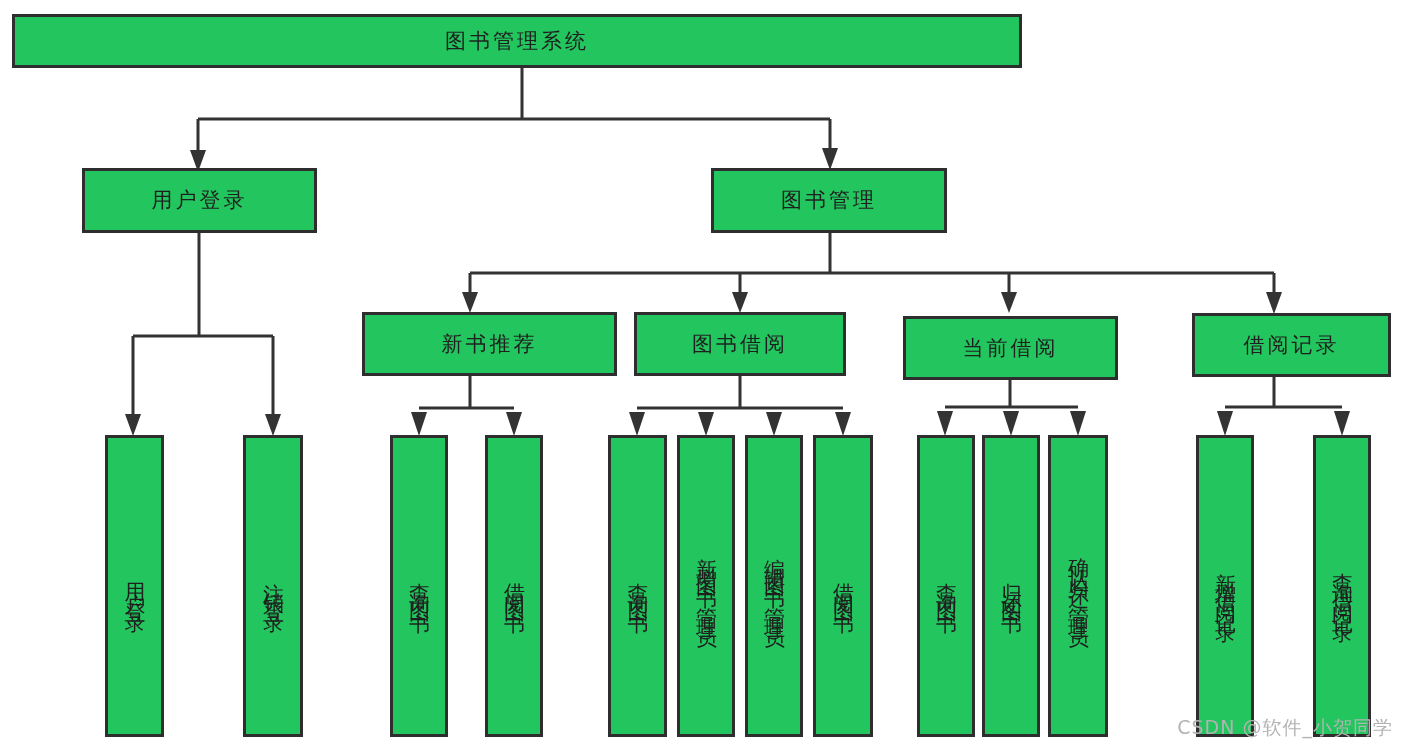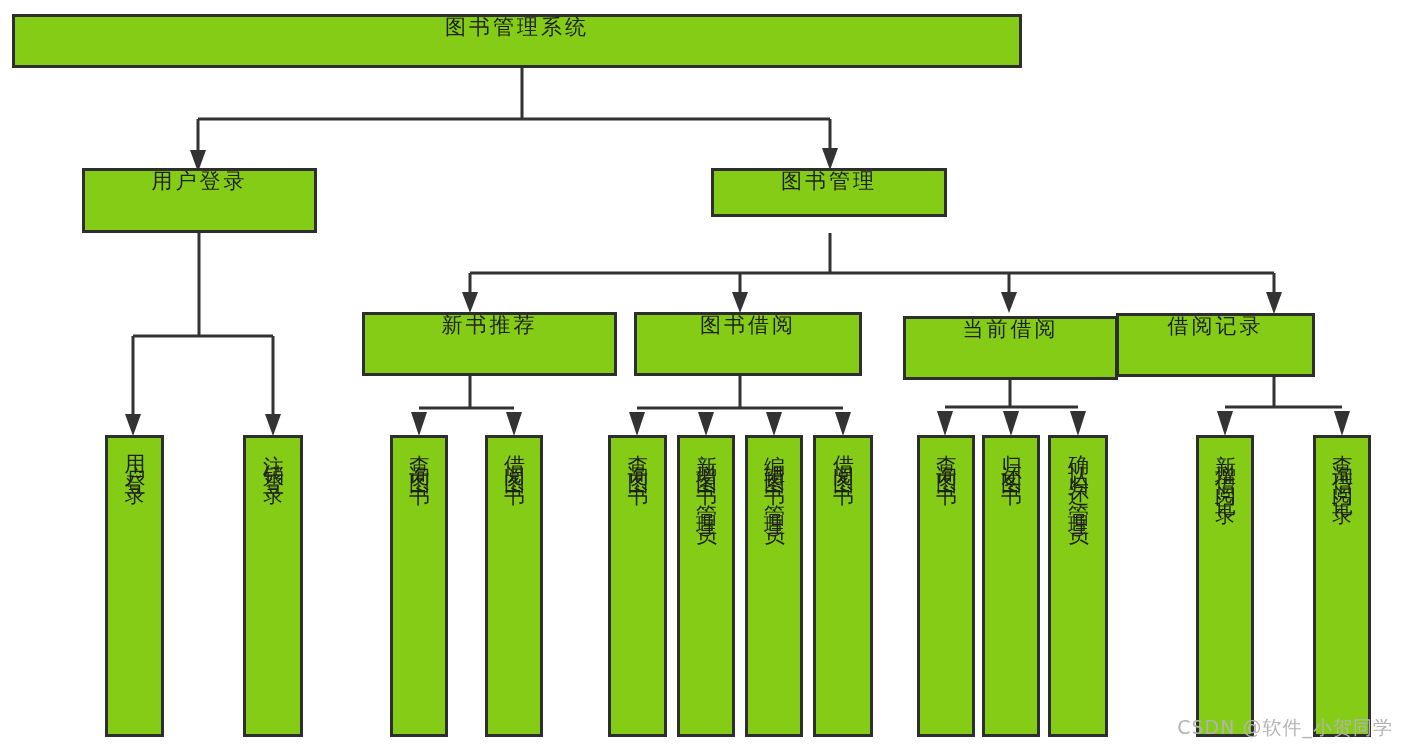--- a/index.html
+++ b/index.html
@@ -16,23 +16,23 @@
     left: 0; top: 0;
     width: 1405px; height: 747px;
     z-index: 1;
   }
   .cline { stroke: #333333; stroke-width: 3; fill: none; }
   .ahead { fill: #333333; stroke: none; }
   .node {
     position: absolute;
     box-sizing: border-box;
     border: 3px solid #2e2e2e;
-    background: #84cc16;
+    background: #22c55e;
     display: flex;
-    align-items: flex-start;
+    align-items: center;
     justify-content: center;
     color: #1f1f1f;
     z-index: 2;
   }
   .node.h span {
     font-size: 21px;
     letter-spacing: 3px;
     white-space: nowrap;
     line-height: 1;
   }
@@ -103,34 +103,34 @@
     </g>
   </svg>
 
   <div class="node h" style="left:12px;top:14px;width:1010px;height:54px">
     <span>图书管理系统</span>
   </div>
 
   <div class="node h" style="left:82px;top:168px;width:235px;height:65px">
     <span>用户登录</span>
   </div>
-  <div class="node h" style="left:711px;top:168px;width:236px;height:49px">
+  <div class="node h" style="left:711px;top:168px;width:236px;height:65px">
     <span>图书管理</span>
   </div>
 
   <div class="node h" style="left:362px;top:312px;width:255px;height:64px">
     <span>新书推荐</span>
   </div>
-  <div class="node h" style="left:634px;top:312px;width:228px;height:64px">
+  <div class="node h" style="left:634px;top:312px;width:212px;height:64px">
     <span>图书借阅</span>
   </div>
   <div class="node h" style="left:903px;top:316px;width:215px;height:64px">
     <span>当前借阅</span>
   </div>
-  <div class="node h" style="left:1116px;top:313px;width:199px;height:64px">
+  <div class="node h" style="left:1192px;top:313px;width:199px;height:64px">
     <span>借阅记录</span>
   </div>
 
   <div class="node v leaf" style="left:105px;width:59px">
     <span>用户登录</span>
   </div>
   <div class="node v leaf" style="left:243px;width:60px">
     <span>注销登录</span>
   </div>
 

